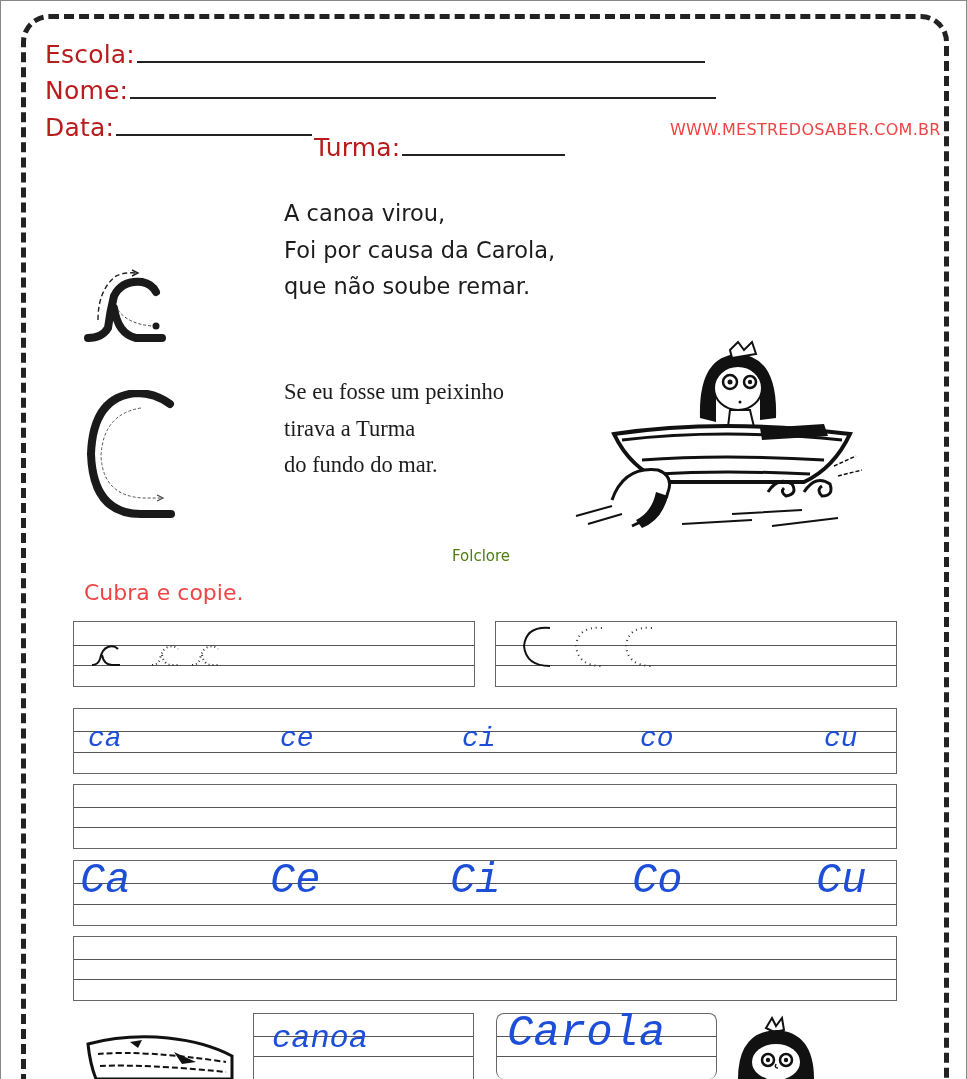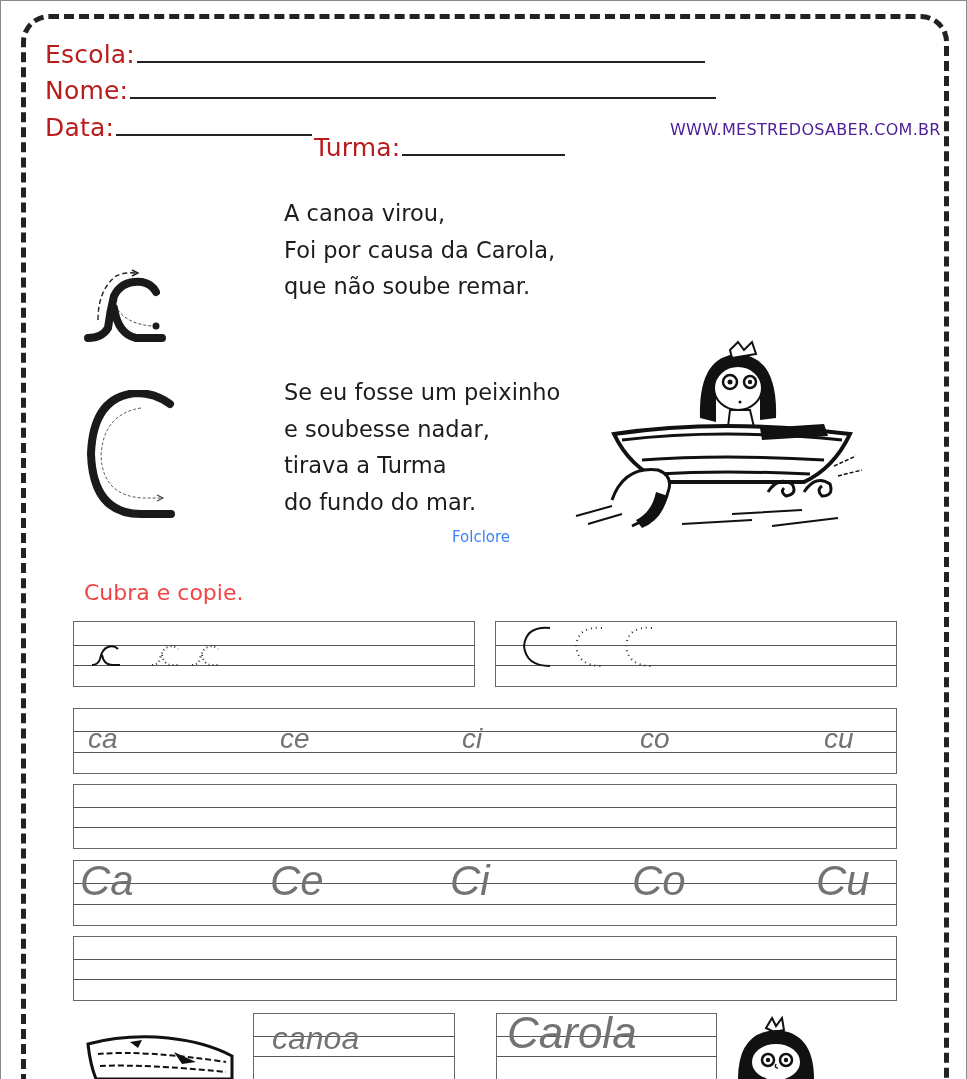--- a/index.html
+++ b/index.html
@@ -7,31 +7,31 @@
   body { position: relative; font-family: "DejaVu Sans", sans-serif; color: #1a1a1a; }
 
   .outer-frame { position: absolute; left: 0; top: 0; width: 967px; height: 1079px; border: 1px solid #888; border-bottom: none; }
   .dashed-border {
     position: absolute; left: 21px; top: 14px; width: 928px; height: 1100px;
     border: 5px dashed #222; border-radius: 28px; border-bottom: none;
   }
 
   .hdr { position: absolute; font-size: 25px; color: #b91c1c; letter-spacing: 0.2px; white-space: nowrap; }
   .hdr .uline { display: inline-block; border-bottom: 2px solid #222; height: 20px; vertical-align: baseline; margin-left: 2px; }
-  .site { position: absolute; left: 670px; top: 120px; font-size: 16px; letter-spacing: 0.3px; color: #4c1d95; }
+  .site { position: absolute; left: 670px; top: 120px; font-size: 16px; letter-spacing: 0.3px; color: #ef4444; }
 
   .poem { position: absolute; left: 284px; font-size: 22.5px; line-height: 36.5px; color: #1c1c1c; }
   .poem .line { display: block; white-space: nowrap; }
-  .credit { position: absolute; left: 452px; top: 528px; font-size: 15px; color: #3b82f6; }
+  .credit { position: absolute; left: 452px; top: 547px; font-size: 15px; color: #4d7c0f; }
 
   .instruction { position: absolute; left: 84px; top: 580px; font-size: 22px; color: #ef4444; }
 
   .ruled-box { position: absolute; border: 1.5px solid #666; background: #fff; }
   .ruled-box .rl { position: absolute; left: 0; right: 0; height: 0; border-top: 1.5px solid #555; }
-  .ruled-box .syll { position: absolute; font-family: Liberation Sans, sans-serif; font-style: italic; color: #737373; white-space: nowrap; }
+  .ruled-box .syll { position: absolute; font-family: Liberation Mono, monospace; font-style: italic; color: #1d4ed8; white-space: nowrap; }
 
   svg { display: block; }
   .abs { position: absolute; }
 </style>
 </head>
 <body>
 
 <div class="outer-frame"></div>
 <div class="dashed-border"></div>
 
@@ -65,23 +65,22 @@
     <path d="M56 18 Q18 24 16 66 Q18 106 58 108 L76 108" fill="none" stroke="#555" stroke-width="1" stroke-dasharray="3,2"></path>
     <path d="M72 105 L78 108 L72 111" fill="none" stroke="#444" stroke-width="1.2"></path>
   </svg>
 </div>
 
 <div class="poem" style="top:195px;">
   <span class="line">A canoa virou,</span>
   <span class="line">Foi por causa da Carola,</span>
   <span class="line">que não soube remar.</span>
 </div>
-<div class="poem" style="top:374px;">
+<div class="poem" style="top:374px;font-family:Liberation Serif, serif;">
   <span class="line">Se eu fosse um peixinho</span>
-  <span class="line">e soubesse nadar,</span>
   <span class="line">tirava a Turma</span>
   <span class="line">do fundo do mar.</span>
 </div>
 <div class="credit">Folclore</div>
 
 <div class="abs" style="left:572px; top:336px;">
   <svg width="296" height="200" viewBox="0 0 296 200">
 
     <path d="M128 82 Q126 20 166 18 Q206 20 204 82 L188 84 L188 58 Q166 70 144 58 L144 86 Z" fill="#111"></path>
 
@@ -167,27 +166,27 @@
 <div class="abs" style="left:86px; top:1034px;">
   <svg width="148" height="45" viewBox="0 0 148 45">
     <path d="M2 10 Q40 0 82 4 Q120 8 146 22 L146 45 L10 45 Q4 30 2 10 Z" fill="#fff" stroke="#111" stroke-width="3"></path>
     <path d="M12 20 Q60 16 140 28" fill="none" stroke="#111" stroke-width="2" stroke-dasharray="6,3"></path>
     <path d="M14 32 Q60 30 140 38" fill="none" stroke="#111" stroke-width="2" stroke-dasharray="6,3"></path>
     <path d="M88 18 L110 28 L96 30 Z" fill="#111"></path>
     <path d="M44 8 L56 6 L52 14 Z" fill="#111"></path>
   </svg>
 </div>
 
-<div class="ruled-box" style="left:253px; top:1013px; width:202px; height:66px; border-bottom:none;">
+<div class="ruled-box" style="left:253px; top:1013px; width:221px; height:66px; border-bottom:none;">
   <div class="rl" style="top:22px;"></div>
   <div class="rl" style="top:42px;"></div>
   <span class="syll" style="left:18px; top:6px; font-size:32px;">canoa</span>
 </div>
 
-<div class="ruled-box" style="left:496px; top:1013px; width:221px; height:66px; border-bottom:none;">
+<div class="ruled-box" style="left:496px; top:1013px; width:221px; height:66px; border-bottom:none;border-radius:8px;">
   <div class="rl" style="top:22px;"></div>
   <div class="rl" style="top:42px;"></div>
   <span class="syll" style="left:10px; top:-6px; font-size:44px;">Carola</span>
 </div>
 
 <div class="abs" style="left:738px; top:1014px;">
   <svg width="80" height="65" viewBox="0 0 80 65">
     <path d="M28 14 L34 4 L38 12 L44 4 L46 16 L36 18 Z" fill="#fff" stroke="#111" stroke-width="2"></path>
     <path d="M0 65 Q0 18 38 16 Q76 18 76 65 Z" fill="#111"></path>
     <ellipse cx="38" cy="48" rx="24" ry="18" fill="#fff"></ellipse>

